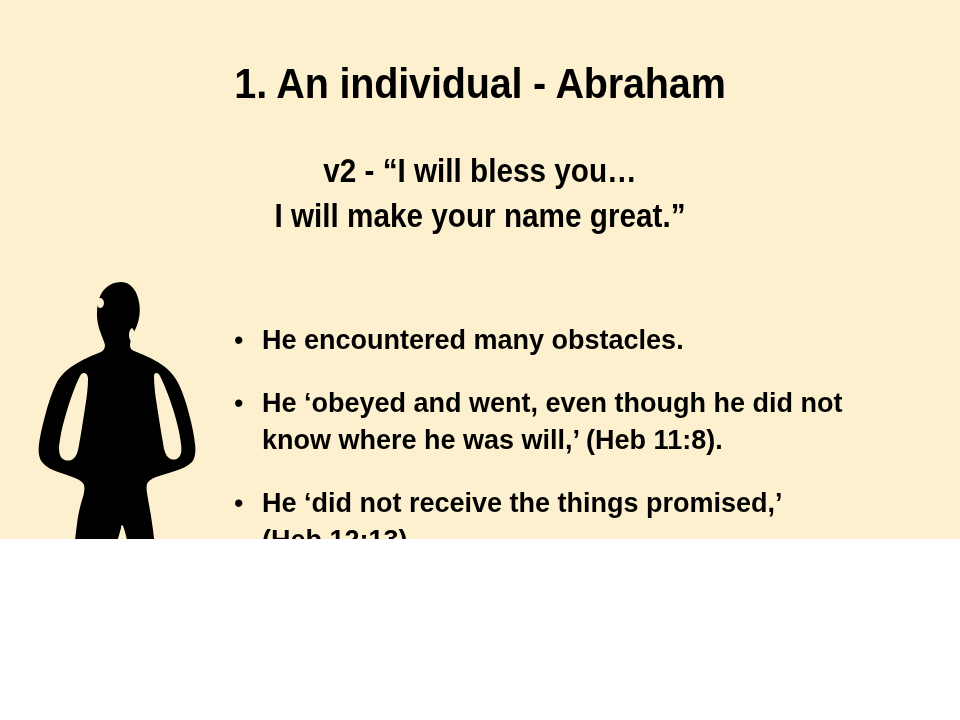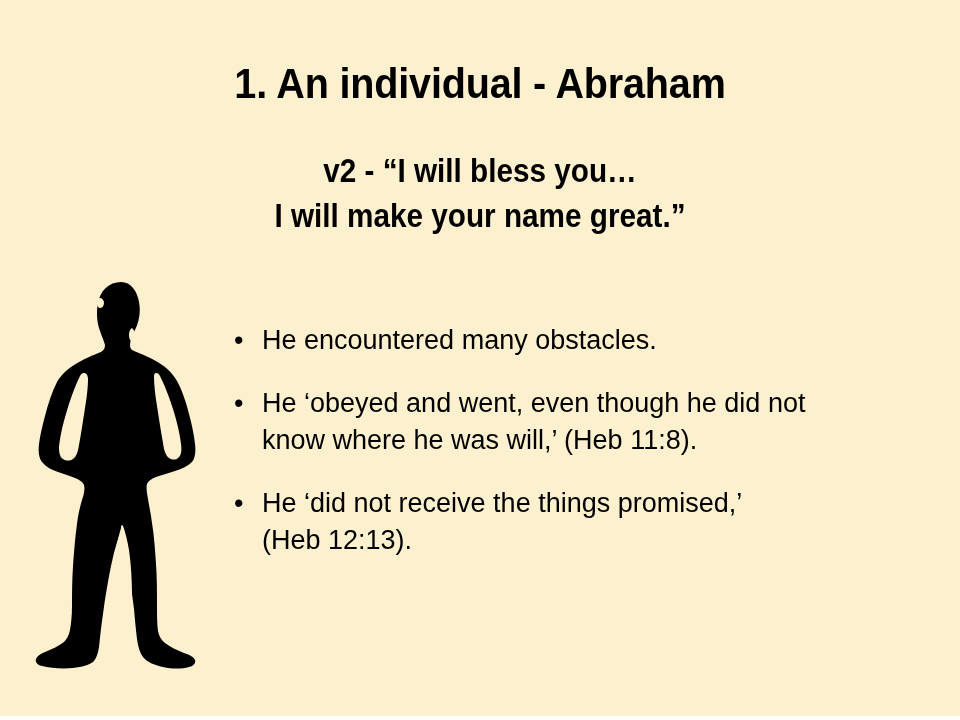--- a/index.html
+++ b/index.html
@@ -9,21 +9,21 @@
   }
   body {
     width: 960px;
     height: 720px;
     overflow: hidden;
     font-family: "Liberation Sans", sans-serif;
   }
   #slide {
     position: relative;
     width: 960px;
-    height: 716px;
+    height: 539px;
     background: #FDF0CE;
     overflow: hidden;
   }
 
   
   #title {
     position: absolute;
     left: 0;
     top: 57px;
     width: 960px;
@@ -96,20 +96,21 @@
   .bullet-marker {
     position: absolute;
     left: 2px;
     top: 0;
     font-size: 27px;
     line-height: 37px;
   }
   .bullet-text {
     display: block;
     white-space: pre-line;
+    font-weight: bold;
   }
 </style>
 </head>
 <body>
 
 <div id="slide">
 
   <div id="title">1. An individual - Abraham</div>
 
   <div id="subtitle">

